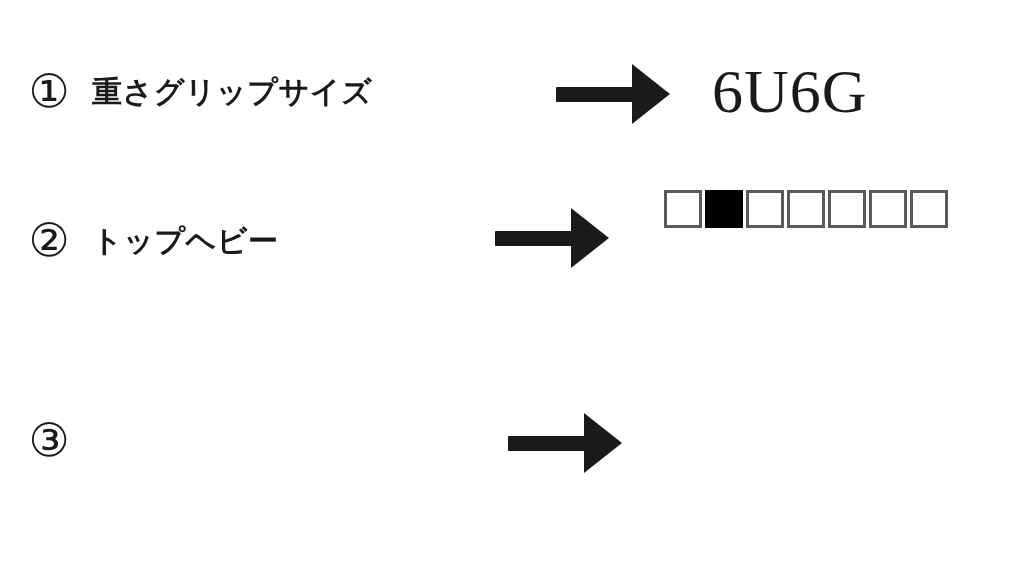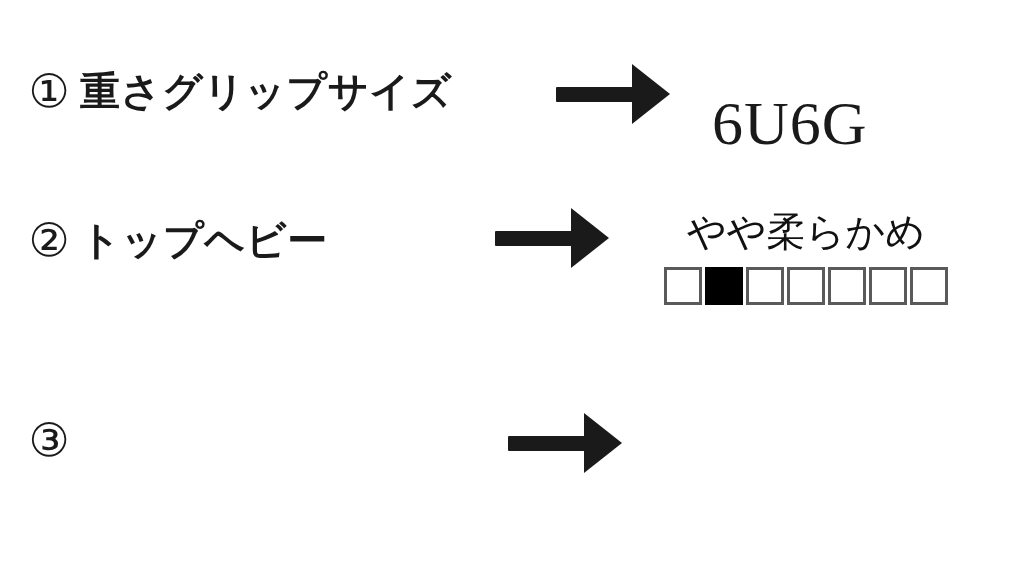--- a/index.html
+++ b/index.html
@@ -50,22 +50,22 @@
     font-size: 46px;
     line-height: 1;
     text-align: center;
     color: #1a1a1a;
     font-family: "DejaVu Sans", "Liberation Sans", sans-serif;
     font-weight: 400;
     letter-spacing: 0;
   }
 
   .spec-label {
-    margin-left: 4px;
-    font-size: 40px;
+    margin-left: 16px;
+    font-size: 30px;
     line-height: 1.1;
     font-weight: 700;
     letter-spacing: 0.5px;
     white-space: nowrap;
     color: #1a1a1a;
     font-family: "DejaVu Sans", "Liberation Sans", sans-serif;
   }
 
   
   .arrow-wrap {
@@ -92,21 +92,20 @@
     border-left: 38px solid #1a1a1a;
     margin-left: -2px;
   }
 
   
   .value-group {
     position: absolute;
     display: flex;
     flex-direction: column;
     align-items: center;
-    margin-top: 32px;
   }
   .row-1 .value-group { left: 712px; top: 14px; }
   .row-2 .value-group { left: 664px; top: -2px; }
   .row-3 .value-group { left: 664px; top: 0px; }
 
   .value-serif {
     font-family: "Liberation Serif", "DejaVu Serif", serif;
     font-size: 62px;
     line-height: 1;
     font-weight: 400;
@@ -165,21 +164,20 @@
   <div class="spec-row row-2">
     <div class="label-group">
       <span class="index-marker">②</span>
       <span class="spec-label">トップヘビー</span>
     </div>
     <div class="arrow-wrap">
       <div class="arrow-shaft"></div>
       <div class="arrow-head"></div>
     </div>
     <div class="value-group">
-      <span class="value-caption">やや柔らかめ</span>
       <div class="scale-track">
           <div class="scale-cell"></div>
           <div class="scale-cell filled"></div>
           <div class="scale-cell"></div>
           <div class="scale-cell"></div>
           <div class="scale-cell"></div>
           <div class="scale-cell"></div>
           <div class="scale-cell"></div>
         </div>
     </div>

